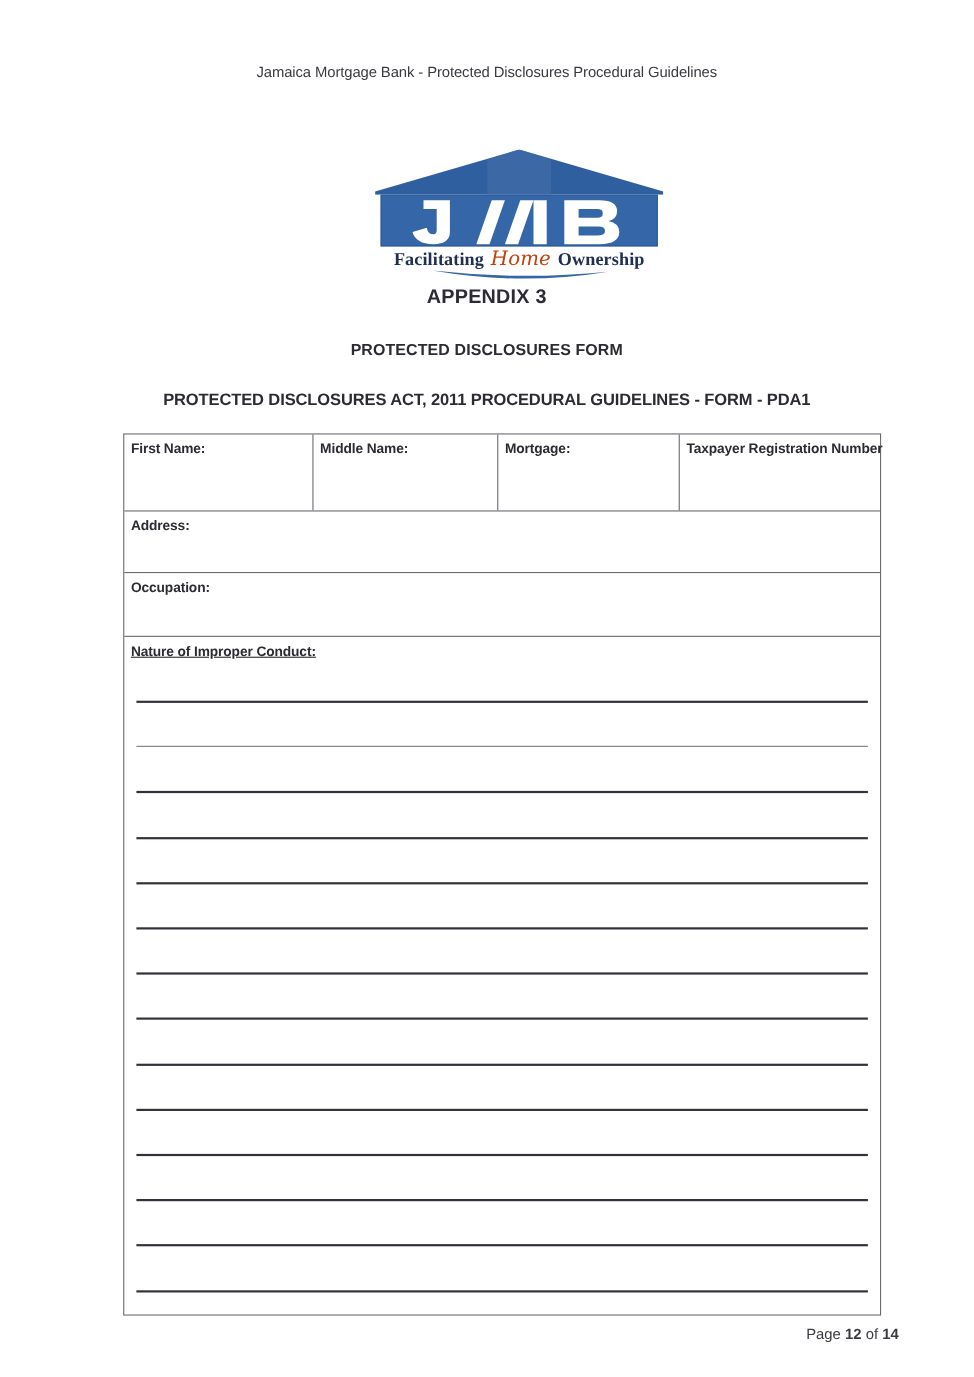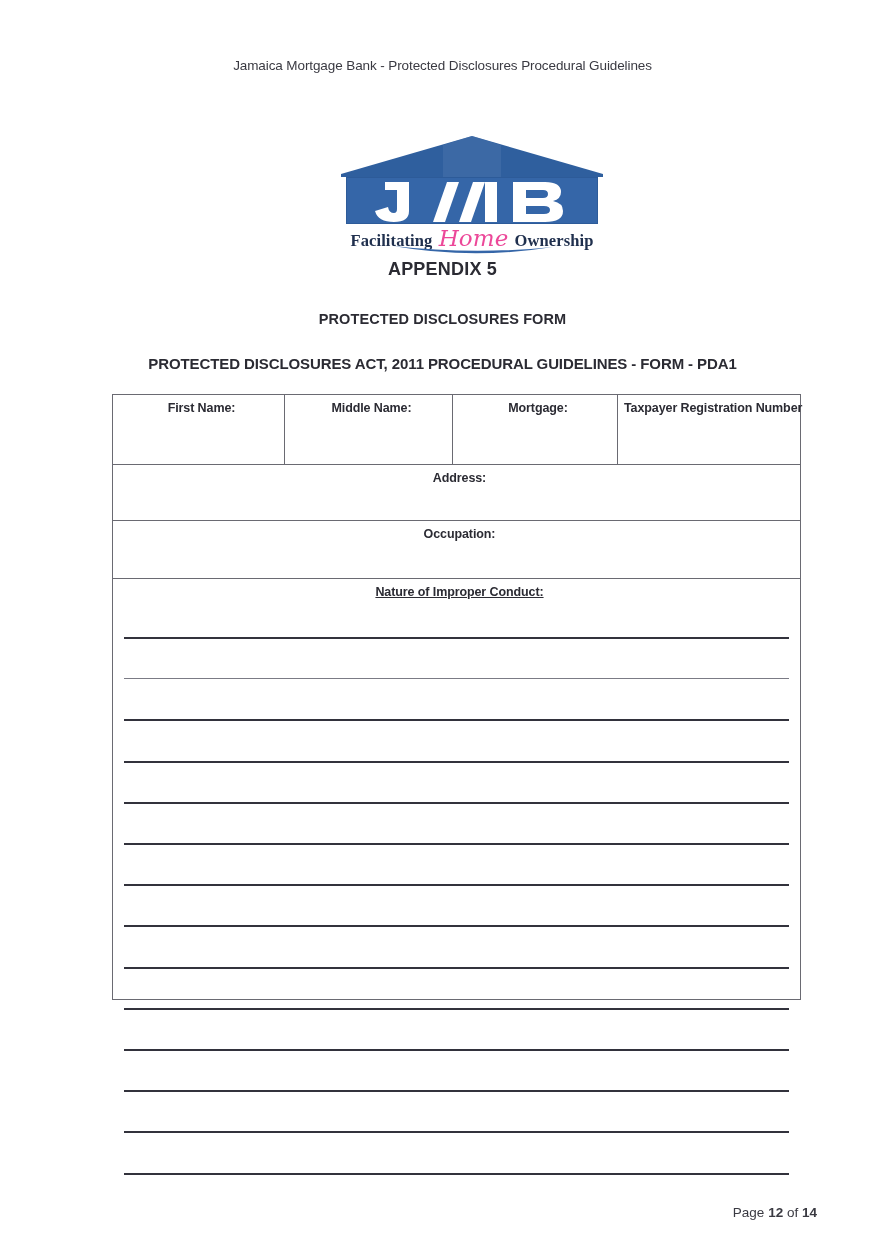--- a/index.html
+++ b/index.html
@@ -76,22 +76,22 @@
     font-weight: bold;
     font-size: 16.5px;
     color: #20304e;
     white-space: nowrap;
     letter-spacing: 0.1px;
   }
   .logo-tagline .home-word {
     font-family: "DejaVu Serif", serif;
     font-style: italic;
     font-weight: normal;
-    font-size: 23px;
-    color: #ec4899;
+    font-size: 18px;
+    color: #c2410c;
     padding: 3px 2px;
   }
   .logo-swoosh {
     position: absolute;
     left: 52px;
     top: 108px;
     width: 160px;
     height: 12px;
   }
 
@@ -130,25 +130,24 @@
     color: #2b2b33;
     white-space: nowrap;
   }
 
   
   .form-table {
     position: absolute;
     left: 112px;
     top: 394px;
     width: 689px;
-    height: 606px;
+    height: 802px;
     box-sizing: border-box;
     border: 1px solid #6a6a72;
     background: #ffffff;
-    text-align: center;
   }
   .row {
     position: absolute;
     left: 0;
     width: 687px;
     box-sizing: border-box;
     border-bottom: 1px solid #6a6a72;
   }
   .row-names   { top: 0;   height: 70px; }
   .cell {
@@ -221,21 +220,21 @@
     <div class="logo-tagline">
       <span>Facilitating</span>
       <span class="home-word">Home</span>
       <span>Ownership</span>
     </div>
     <svg class="logo-swoosh" viewBox="0 0 160 12" preserveAspectRatio="none">
       <path d="M0 2 Q80 16 160 3 Q80 11 0 2 Z" fill="#3566a8"></path>
     </svg>
   </div>
 
-  <div class="appendix-title">APPENDIX 5</div>
+  <div class="appendix-title">APPENDIX 3</div>
   <div class="form-title">PROTECTED DISCLOSURES FORM</div>
   <div class="act-title">PROTECTED DISCLOSURES ACT, 2011 PROCEDURAL GUIDELINES - FORM - PDA1</div>
 
   <div class="form-table">
 
     <div class="row row-names" style="top:0; height:70px;">
       <div class="cell cell-div" style="left:0; width:172px;">
         <div class="field-label">First Name:</div>
         <div></div>
       </div>

